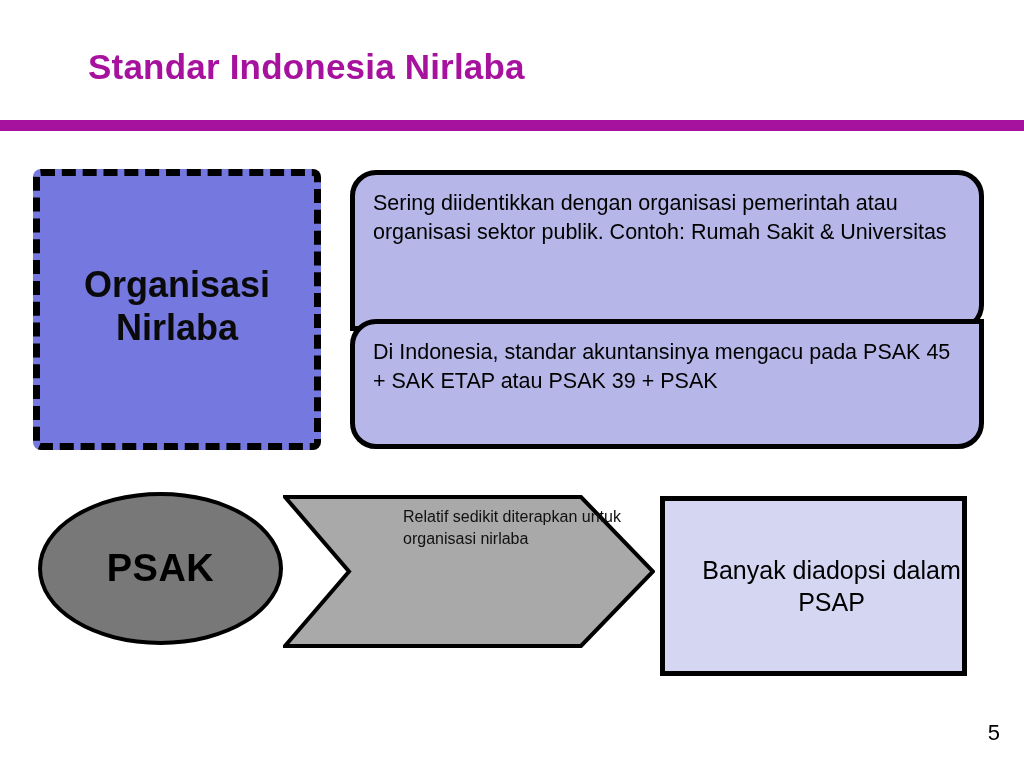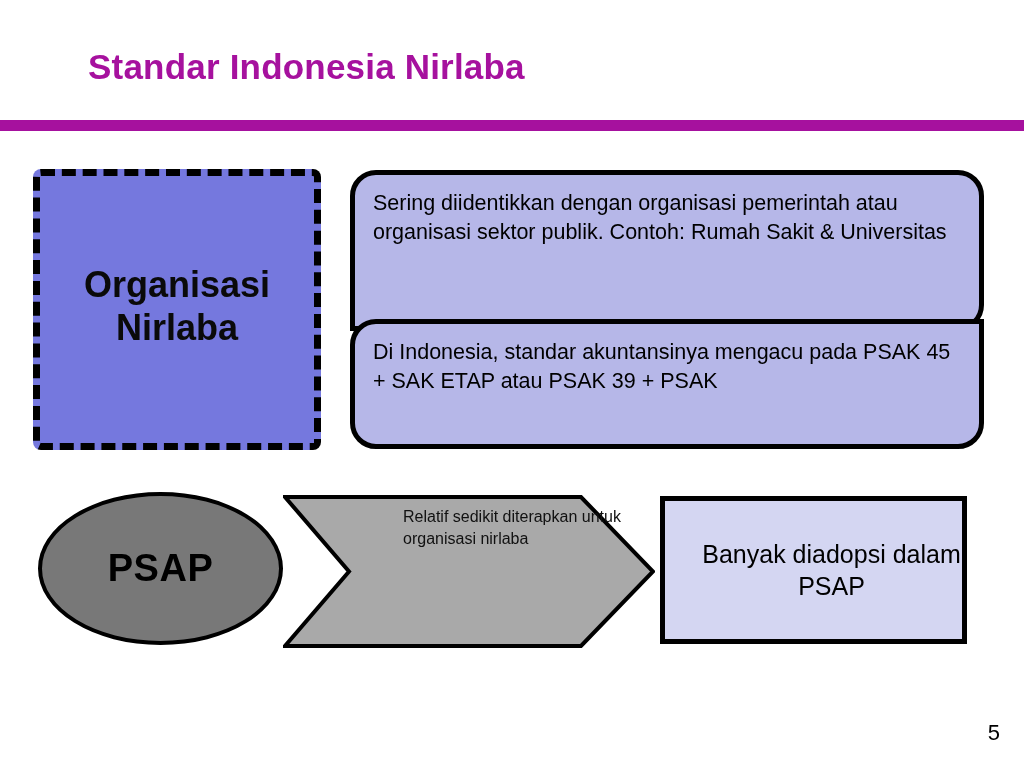--- a/index.html
+++ b/index.html
@@ -138,21 +138,21 @@
     color: #111111;
     margin-left: 40px;
   }
 
   
   .result-box {
     position: absolute;
     left: 660px;
     top: 496px;
     width: 307px;
-    height: 148px;
+    height: 180px;
     box-sizing: border-box;
     background: #D4D6F2;
     border: 5px solid #000000;
     display: flex;
     align-items: center;
     justify-content: center;
     padding-left: 36px;
   }
   .result-label {
     font-size: 25px;
@@ -183,21 +183,21 @@
 
 <div class="callout callout-1">
   <p>Sering diidentikkan dengan organisasi pemerintah atau organisasi sektor publik. Contoh: Rumah Sakit &amp; Universitas</p>
 </div>
 
 <div class="callout callout-2">
   <p>Di Indonesia, standar akuntansinya mengacu pada PSAK 45 + SAK ETAP atau PSAK 39 + PSAK</p>
 </div>
 
 <div class="ipsas-oval">
-  <span class="ipsas-label">PSAP</span>
+  <span class="ipsas-label">PSAK</span>
 </div>
 
 <div class="chevron-wrap">
   <svg width="372" height="155" viewBox="0 0 372 155">
     <polygon points="2,3 298,3 370,77.5 298,152 2,152 66,77.5" fill="#A9A9A9" stroke="#000000" stroke-width="4" stroke-linejoin="miter"></polygon>
   </svg>
   <div class="chevron-text">Relatif sedikit diterapkan untuk organisasi nirlaba</div>
 </div>
 
 <div class="result-box">

